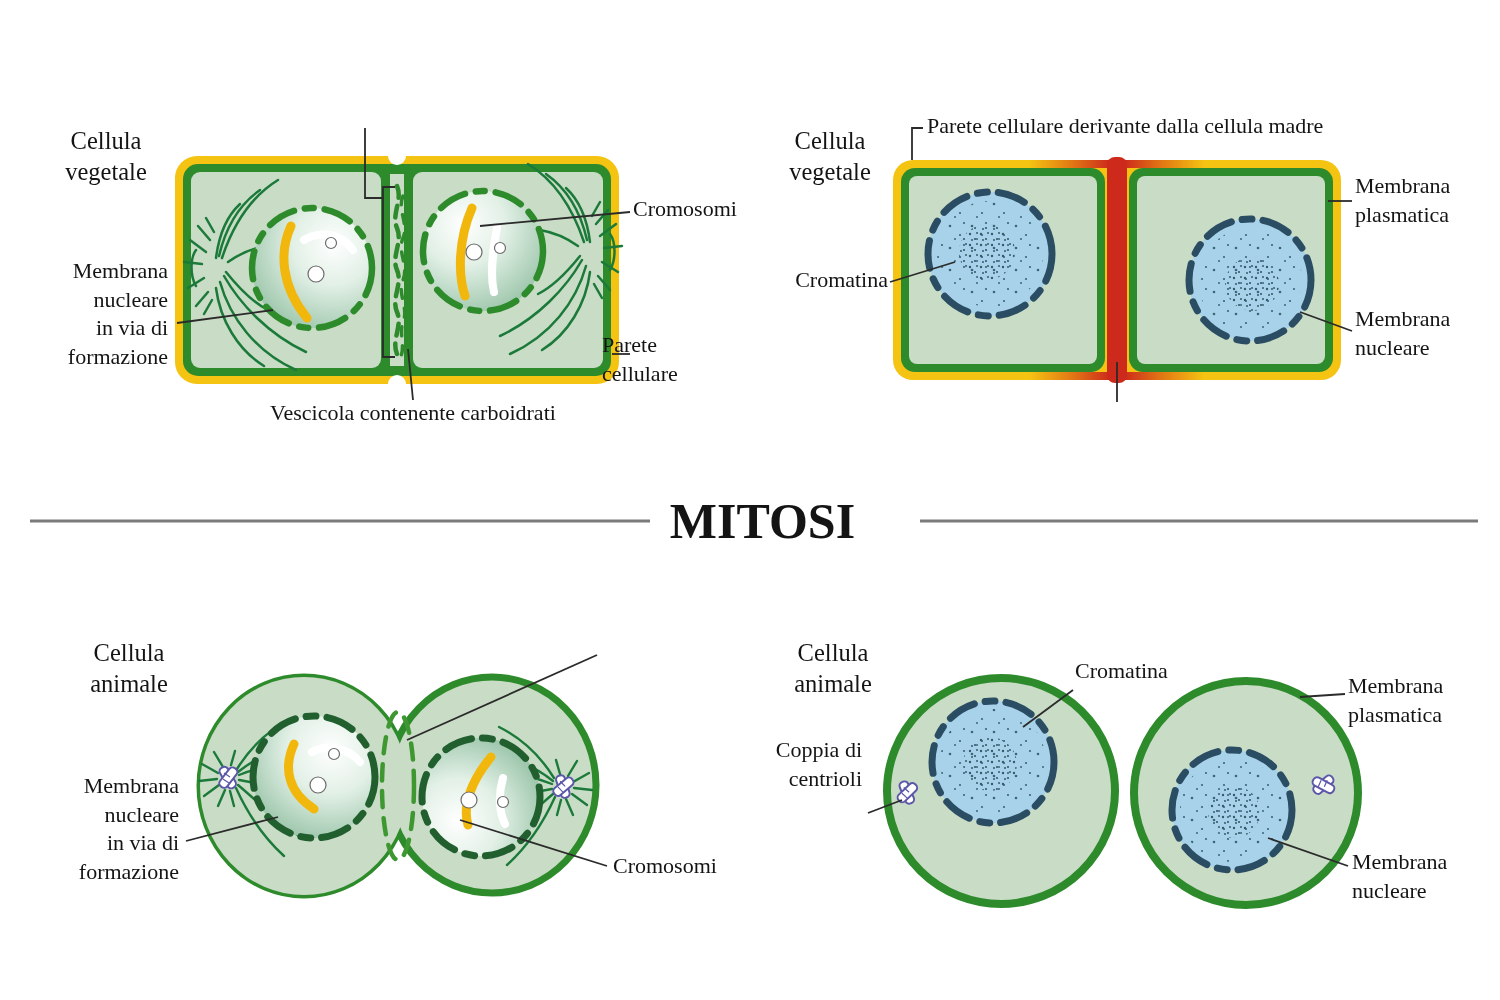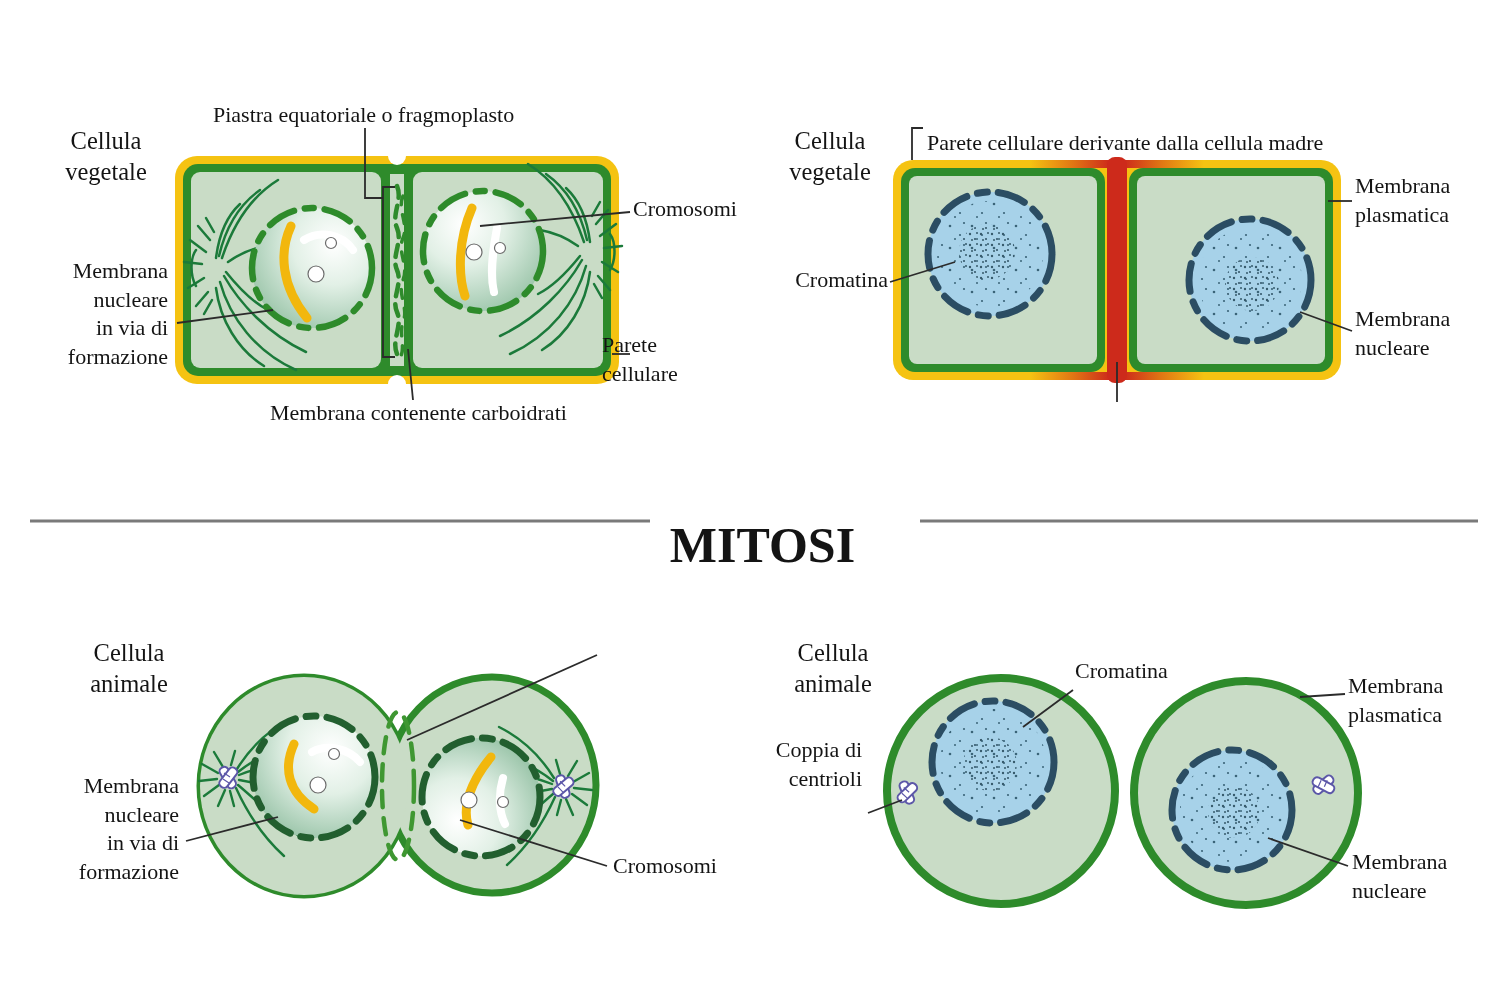--- a/index.html
+++ b/index.html
@@ -11,21 +11,21 @@
   html,body{margin:0;padding:0;background:#ffffff;}
   .stage{position:relative;width:1500px;height:1000px;overflow:hidden;
          font-family:"Liberation Serif", serif; color:var(--ink);}
   svg.art{position:absolute;left:0;top:0;}
   .lbl{position:absolute;font-size:22px;line-height:1.3;white-space:pre-line;}
   .nowrap{white-space:nowrap;}
   .r{text-align:right;}
   .title{position:absolute;font-weight:normal;font-size:24.5px;line-height:1.28;
          text-align:center;white-space:pre-line;}
   .mitosi{position:absolute;left:640px;top:492px;width:245px;text-align:center;
-          font-weight:bold;font-size:50px;letter-spacing:0px;margin-top:24px;}
+          font-weight:bold;font-size:50px;letter-spacing:0px;}
 </style>
 </head>
 <body>
 
 <div class="stage">
 
 <svg class="art" width="1500" height="1000" viewBox="0 0 1500 1000">
   <defs>
     <radialGradient id="gradA" cx="0.68" cy="0.30" r="0.9">
       <stop offset="0" stop-color="#ffffff"></stop>
@@ -257,33 +257,32 @@
       <path d="M1073,690 L1023,727"></path>
       <path d="M1345,694 L1300,697"></path>
       <path d="M868,813 L902,800"></path>
       <path d="M1348,866 L1268,838"></path>
     </g>
   </g>
 </svg>
 
 <div class="title" style="left:51px;top:125px;width:110px">Cellula
 vegetale</div>
-<div class="lbl nowrap" style="left:213px;top:101px">Piastra equatoriale o fragmoplasto</div>
 <div class="lbl" style="left:633px;top:195px">Cromosomi</div>
 <div class="lbl r" style="left:40px;top:257px;width:128px">Membrana
 nucleare
 in via di
 formazione</div>
 <div class="lbl" style="left:602px;top:331px">Parete
 cellulare</div>
-<div class="lbl nowrap" style="left:270px;top:399px">Membrana contenente carboidrati</div>
+<div class="lbl nowrap" style="left:270px;top:399px">Vescicola contenente carboidrati</div>
 
 <div class="title" style="left:775px;top:125px;width:110px">Cellula
 vegetale</div>
-<div class="lbl nowrap" style="left:927px;top:129px">Parete cellulare derivante dalla cellula madre</div>
+<div class="lbl nowrap" style="left:927px;top:112px">Parete cellulare derivante dalla cellula madre</div>
 <div class="lbl" style="left:1355px;top:172px">Membrana
 plasmatica</div>
 <div class="lbl r" style="left:760px;top:266px;width:128px">Cromatina</div>
 <div class="lbl" style="left:1355px;top:305px">Membrana
 nucleare</div>
 
 <div class="mitosi">MITOSI</div>
 
 <div class="title" style="left:69px;top:637px;width:120px">Cellula
 animale</div>

